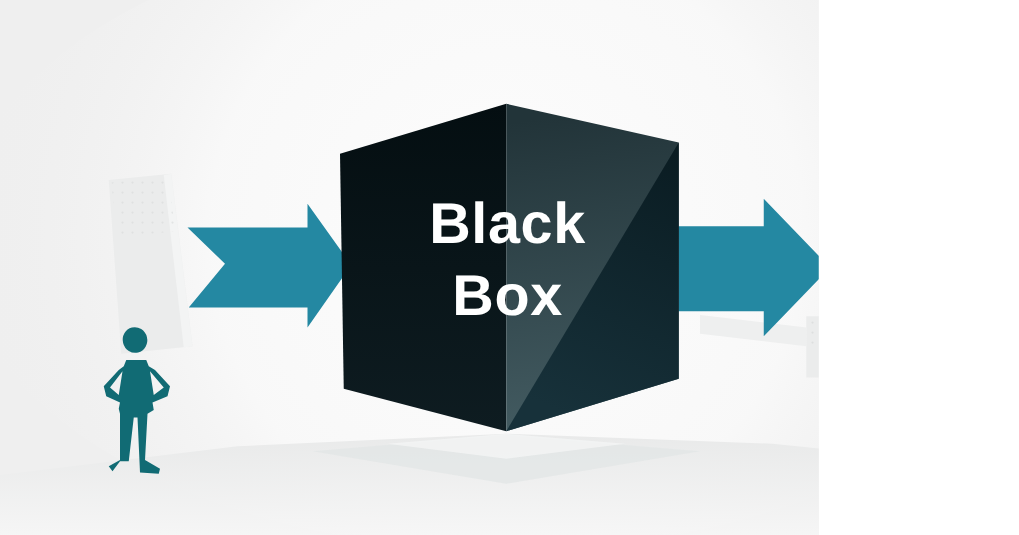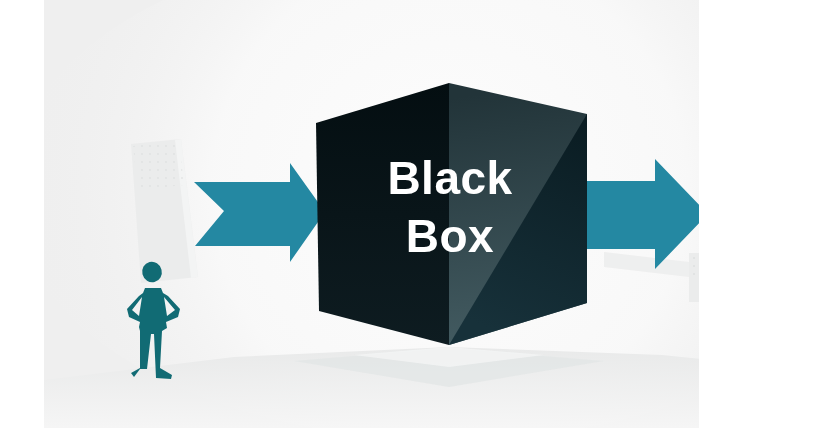--- a/index.html
+++ b/index.html
@@ -1,19 +1,18 @@
 <!DOCTYPE html>
 <html><head>
 <meta charset="utf-8">
 <style>
   html,body{margin:0;padding:0;background:#ffffff;}
   .stage{
     width:655px;height:428px;overflow:hidden;position:relative;
     font-family:"Liberation Sans", sans-serif;
-    margin-left:44px;
   }
   .stage svg{display:block;}
   text.box-label{
     font-family:"Liberation Sans", sans-serif;
     font-weight:bold;
     font-size:46px;
     letter-spacing:0.5px;
   }
 </style>
 </head>

